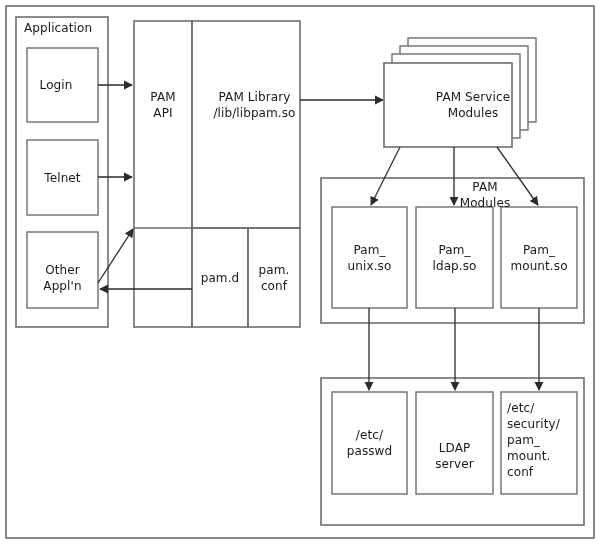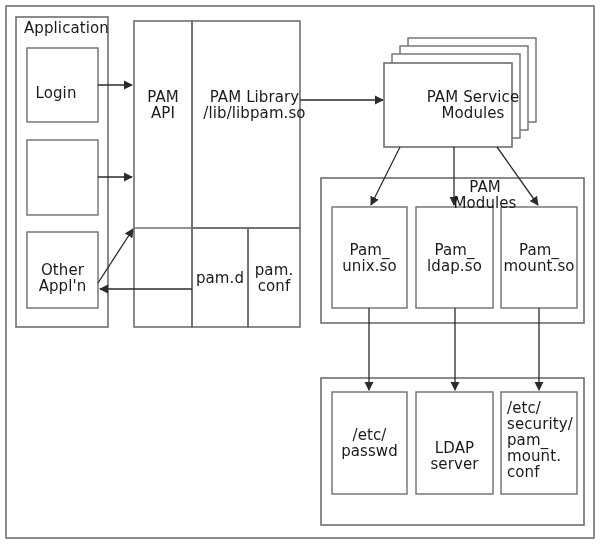--- a/index.html
+++ b/index.html
@@ -20,21 +20,21 @@
   #svg-layer {
     position: absolute;
     left: 0;
     top: 0;
     width: 600px;
     height: 546px;
   }
   .lbl {
     position: absolute;
     color: #1a1a1a;
-    font-size: 15px;
+    font-size: 12px;
     line-height: 16px;
     text-align: center;
     white-space: pre-line;
     pointer-events: none;
     letter-spacing: 0.1px;
   }
   .lbl.left { text-align: left; }
   .ctr {
     display: flex;
     align-items: center;
@@ -98,21 +98,22 @@
     <rect x="416" y="392" width="77" height="102" fill="#ffffff" stroke="#6e6e6e" stroke-width="1.4"></rect>
     <rect x="501" y="392" width="76" height="102" fill="#ffffff" stroke="#6e6e6e" stroke-width="1.4"></rect>
 
     <line x1="369" y1="308" x2="369" y2="390" stroke="#2b2b2b" stroke-width="1.3" marker-end="url(#arrow)"></line>
     <line x1="455" y1="308" x2="455" y2="390" stroke="#2b2b2b" stroke-width="1.3" marker-end="url(#arrow)"></line>
     <line x1="539" y1="308" x2="539" y2="390" stroke="#2b2b2b" stroke-width="1.3" marker-end="url(#arrow)"></line>
   </svg>
 
   <div class="lbl left" style="left:24px; top:20px; width:90px;">Application</div>
 
-  <div class="lbl ctr" style="left:27px; top:56px; width:58px; height:74px;">Login</div>
+  <div class="lbl ctr" style="left:27px; top:48px; width:58px; height:74px;">Login</div>
+  <div class="lbl ctr" style="left:27px; top:140px; width:71px; height:75px;">Telnet</div>
   <div class="lbl ctr" style="left:27px; top:232px; width:71px; height:92px;">Other
 Appl'n</div>
 
   <div class="lbl ctr" style="left:134px; top:80px; width:58px; height:50px;">PAM
 API</div>
 
   <div class="lbl ctr" style="left:192px; top:80px; width:125px; height:50px;">PAM Library
 /lib/libpam.so</div>
 
   <div class="lbl ctr" style="left:192px; top:228px; width:56px; height:99px;">pam.d</div>

